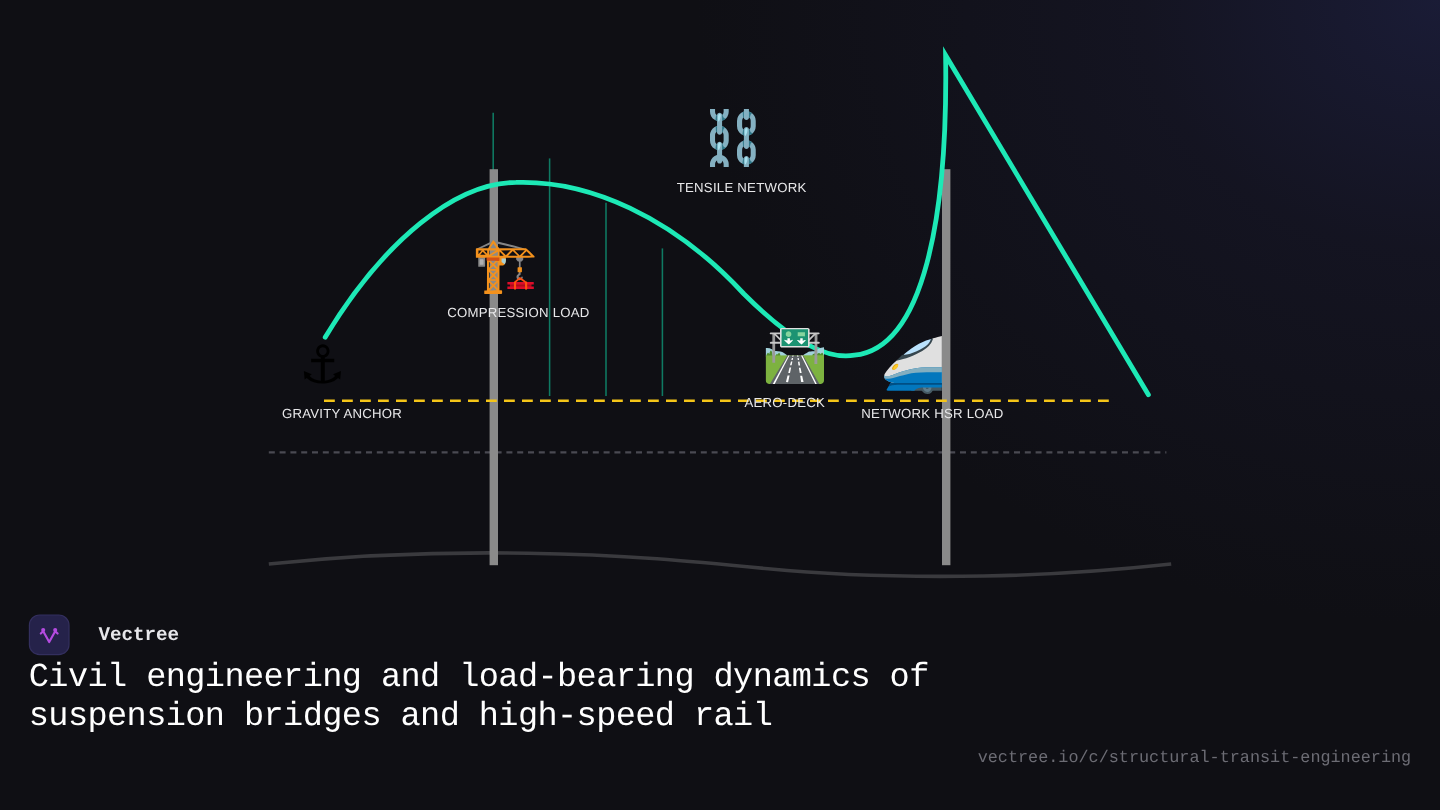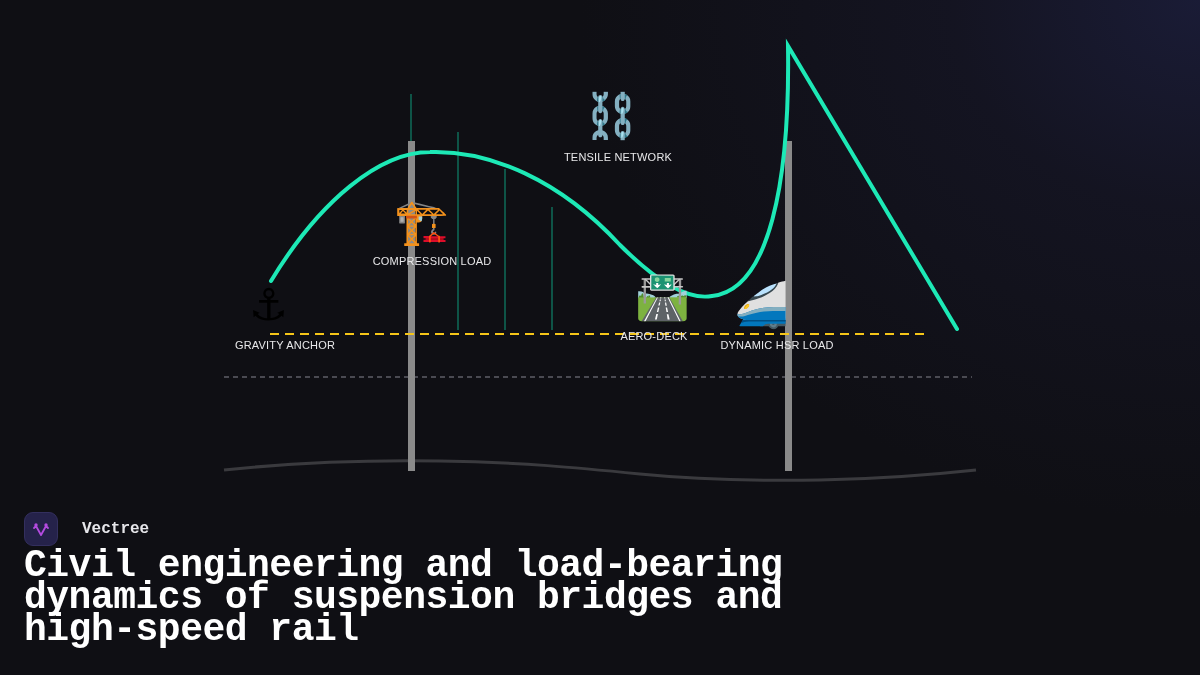--- a/index.html
+++ b/index.html
@@ -67,22 +67,22 @@
       font-size: 16px;
       color: #e6e6ea;
     }
     .title {
       position: absolute;
       left: 24px;
       top: 550px;
       width: 780px;
       margin: 0;
       font-family: "Liberation Mono", "DejaVu Sans Mono", monospace;
-      font-weight: bold;
-      font-size: 38px;
+      font-weight: normal;
+      font-size: 28px;
       line-height: 32px;
       color: #ffffff;
       letter-spacing: -0.5px;
     }
     .url {
       position: absolute;
       right: 24px;
       top: 624px;
       font-family: "Liberation Mono", "DejaVu Sans Mono", monospace;
       font-size: 14px;
@@ -121,29 +121,30 @@
   <div class="node-icon" style="left:394px; top:200px;">🏗️</div>
   <div class="node-label" style="left:432px; top:255px;">COMPRESSION LOAD</div>
 
   <div class="node-icon" style="left:584px; top:94px;">⛓️</div>
   <div class="node-label" style="left:618px; top:151px;">TENSILE NETWORK</div>
 
   <div class="node-icon" style="left:635px; top:275px;">🛣️</div>
   <div class="node-label" style="left:654px; top:330px;">AERO-DECK</div>
 
   <div class="node-icon" style="left:734px; top:283px;">🚄</div>
-  <div class="node-label" style="left:777px; top:339px;">DYNAMIC HSR LOAD</div>
+  <div class="node-label" style="left:777px; top:339px;">NETWORK HSR LOAD</div>
 
   <div class="brand">
     <div class="brand-logo">
       <svg width="20" height="20" viewBox="0 0 20 20">
         <path d="M10 16 L5 7 M10 16 L15 7 M5 7 L3 9 M15 7 L17 9" stroke="#b44be0" stroke-width="1.8" fill="none" stroke-linecap="round"></path>
         <circle cx="5" cy="6" r="1.7" fill="#b44be0"></circle>
         <circle cx="15" cy="6" r="1.7" fill="#b44be0"></circle>
       </svg>
     </div>
     <span class="brand-name">Vectree</span>
   </div>
 
   <h1 class="title">Civil engineering and load-bearing dynamics of suspension bridges and high-speed rail</h1>
 
+  <div class="url">vectree.io/c/structural-transit-engineering</div>
 
 </div>
 
 </body></html>

